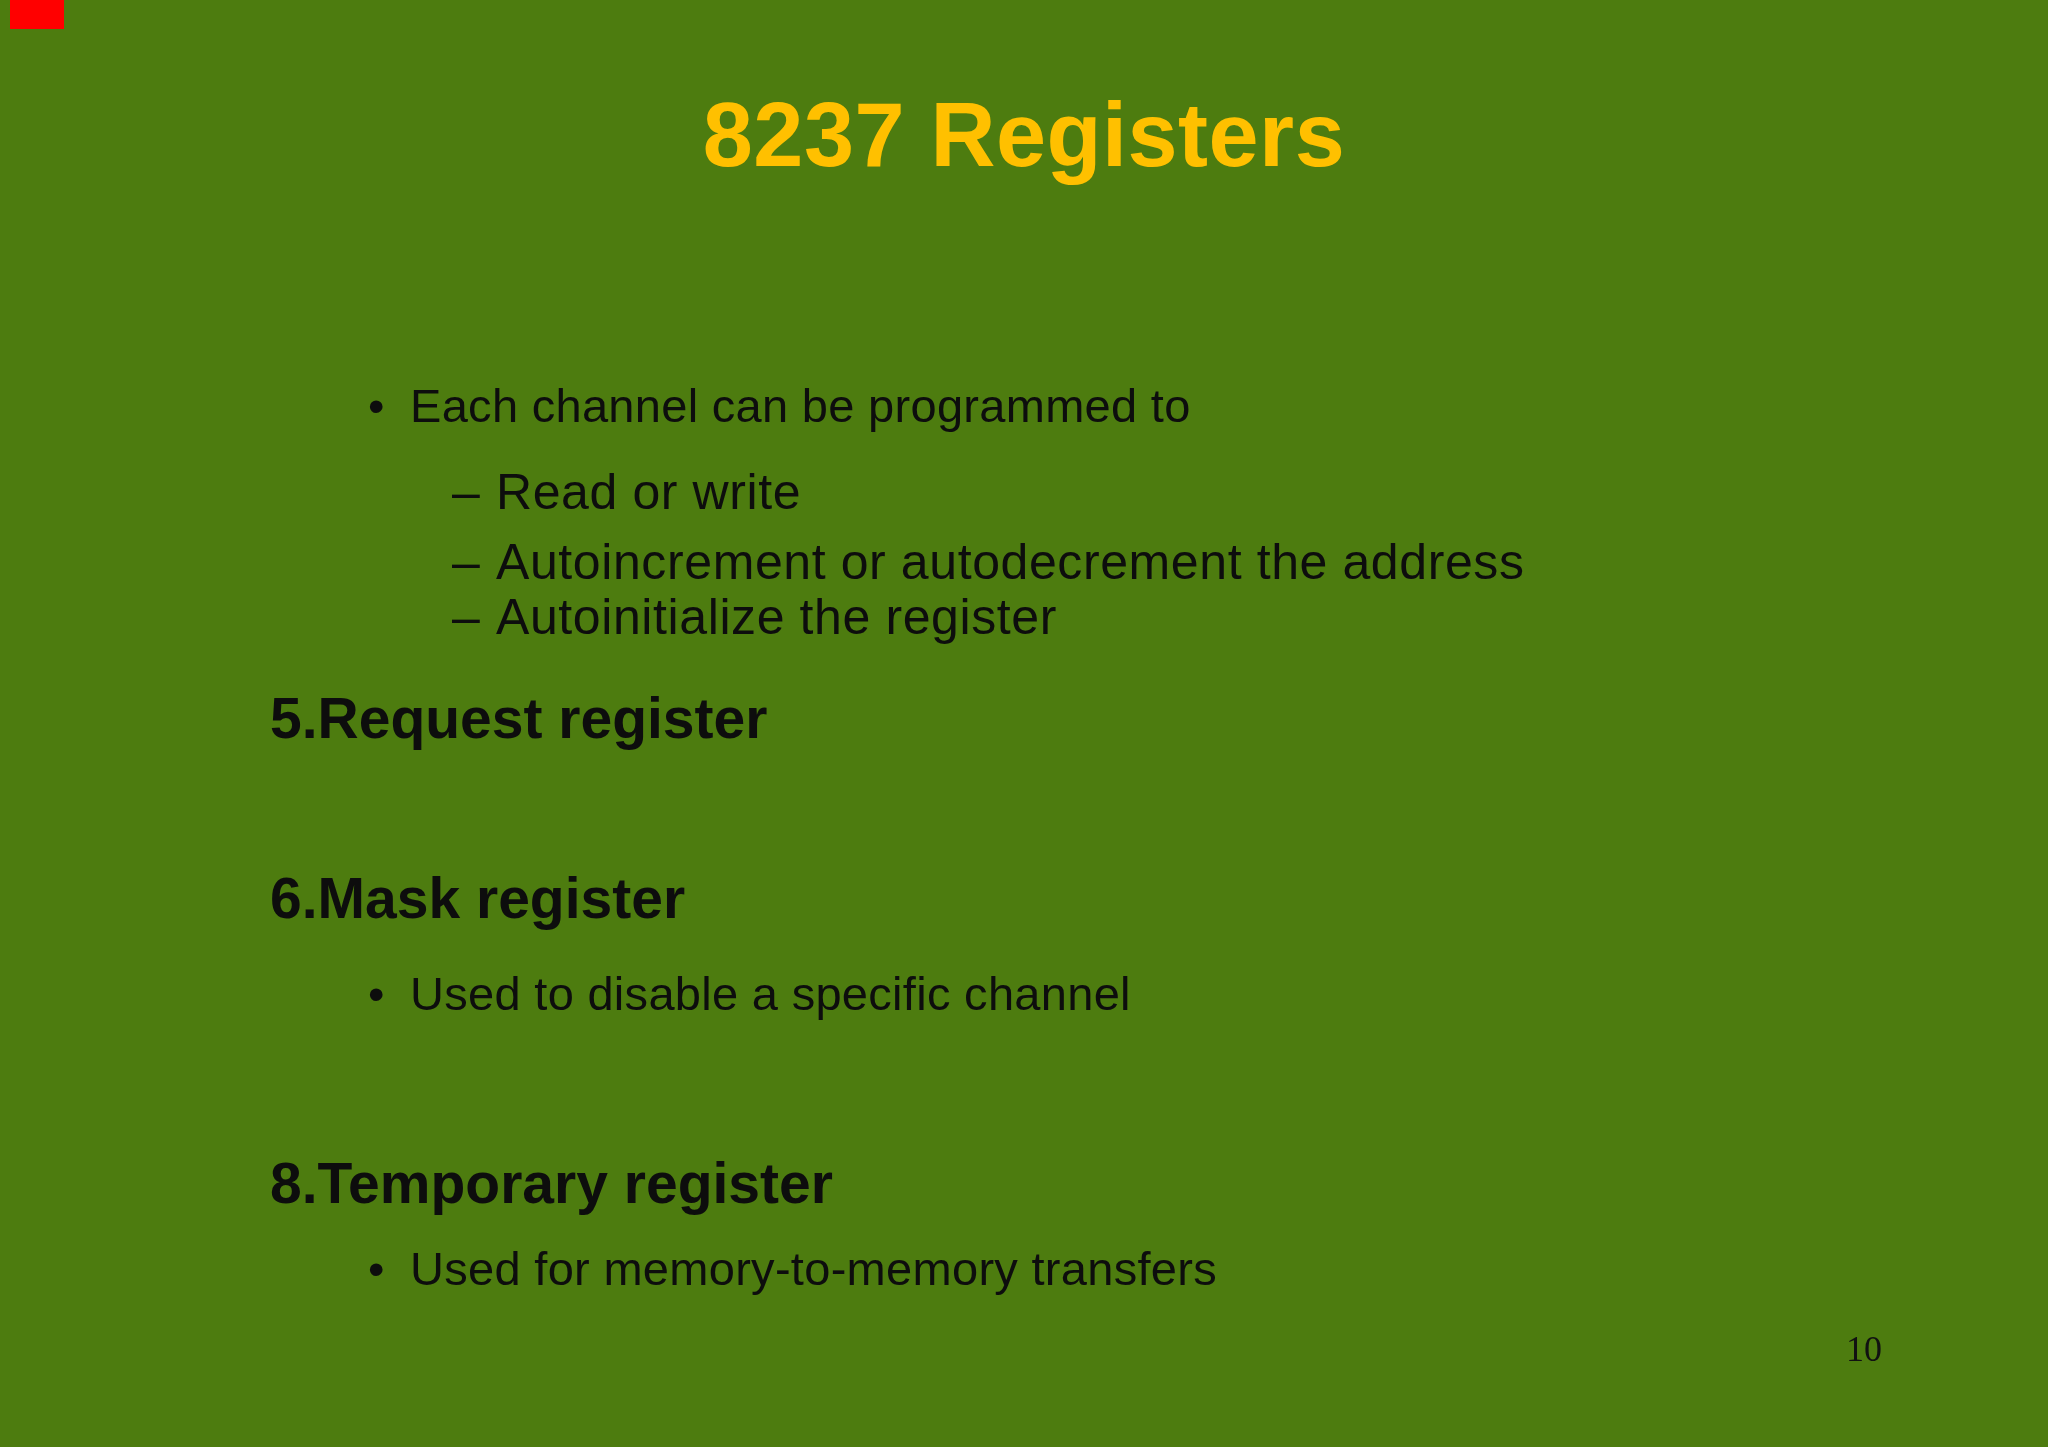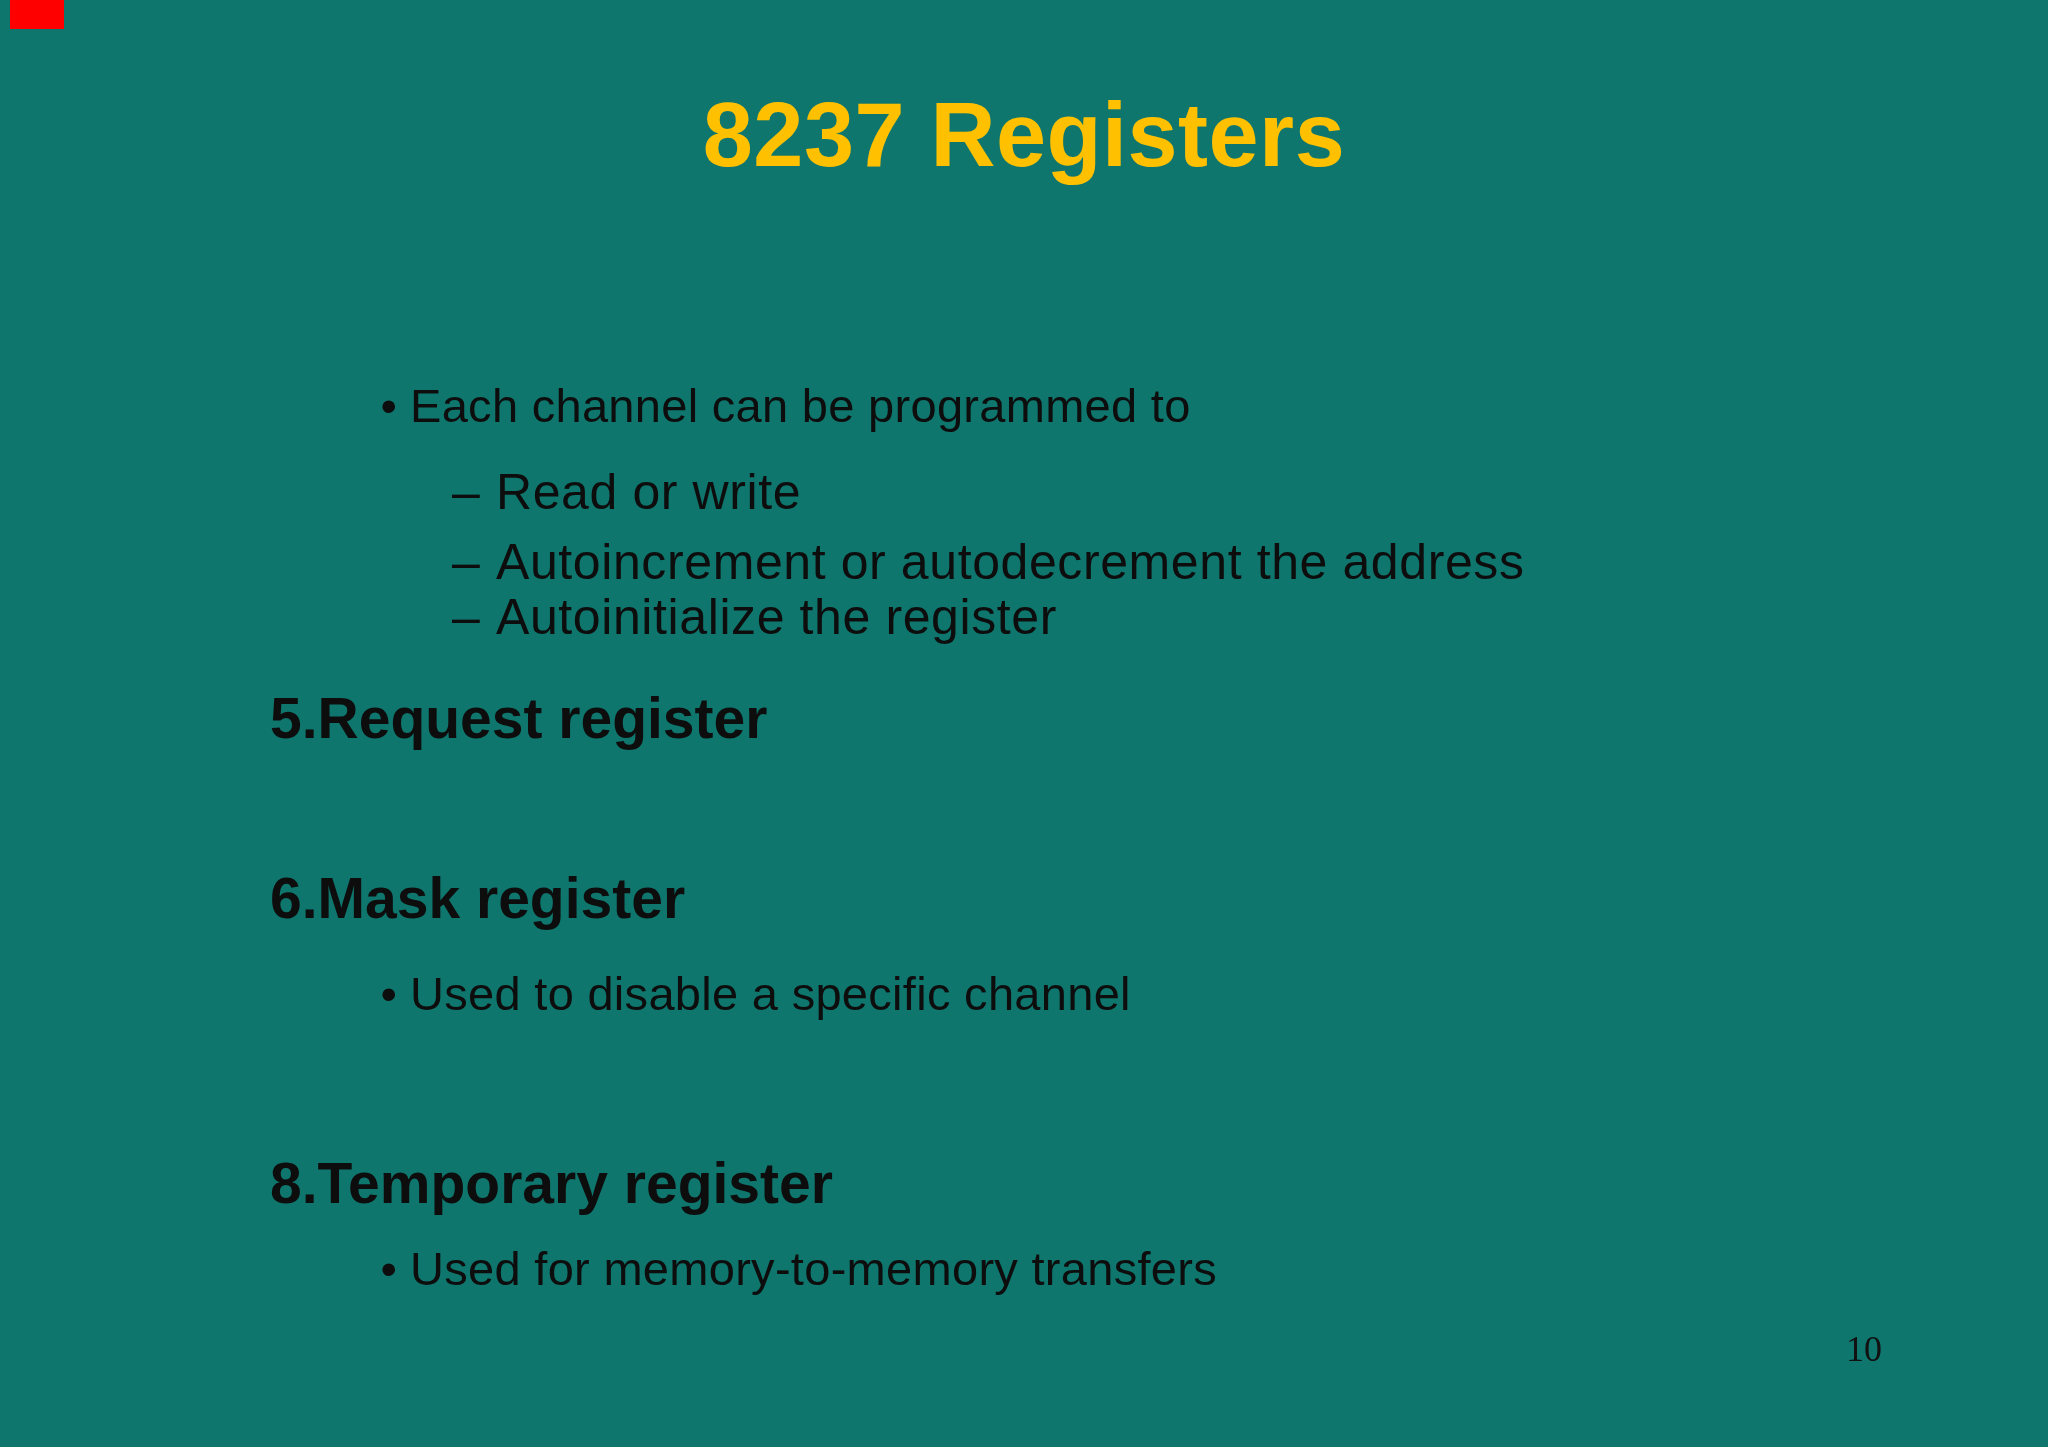--- a/index.html
+++ b/index.html
@@ -40,21 +40,20 @@
   }
   .heading {
     left: 270px;
     font-size: 57px;
     font-weight: 700;
   }
   .bullet1 {
     left: 368px;
     font-size: 47px;
     letter-spacing: 0.3px;
-    text-align: center;
   }
   .bullet2 {
     left: 452px;
     font-size: 50px;
     letter-spacing: 0.6px;
   }
   .marker {
     display: inline-block;
   }
   .bullet1 .marker { width: 42px; }
@@ -64,21 +63,21 @@
     top: 1328px;
     right: 166px;
     font-family: Liberation Serif, serif;
     font-size: 36px;
     color: #111111;
   }
 </style>
 </head>
 <body>
 
-<div class="slide" style="background-color: #0f766e;">
+<div class="slide" style="background-color: #4d7c0f;">
 
   <div class="corner-marker" style="background-color: rgb(255, 0, 0);"></div>
 
   <div class="slide-title" style="color: rgb(255, 192, 0);">8237 Registers</div>
 
 
   <div class="line bullet1" style="top:380px">
     <span class="marker">•</span><span>Each channel can be programmed to</span>
   </div>
 

